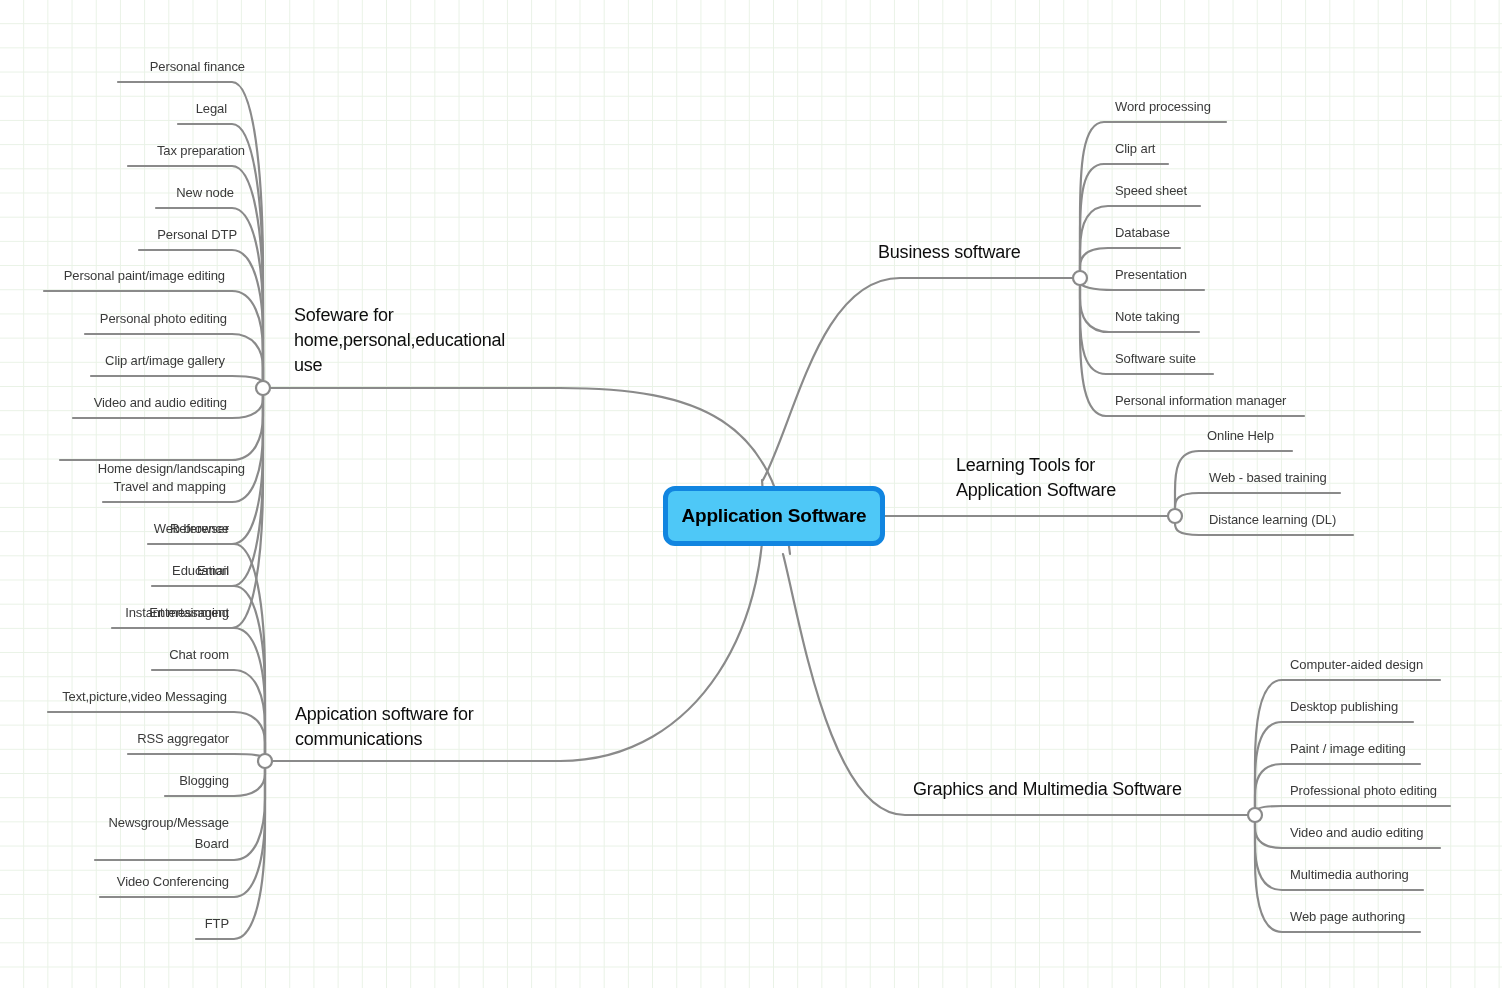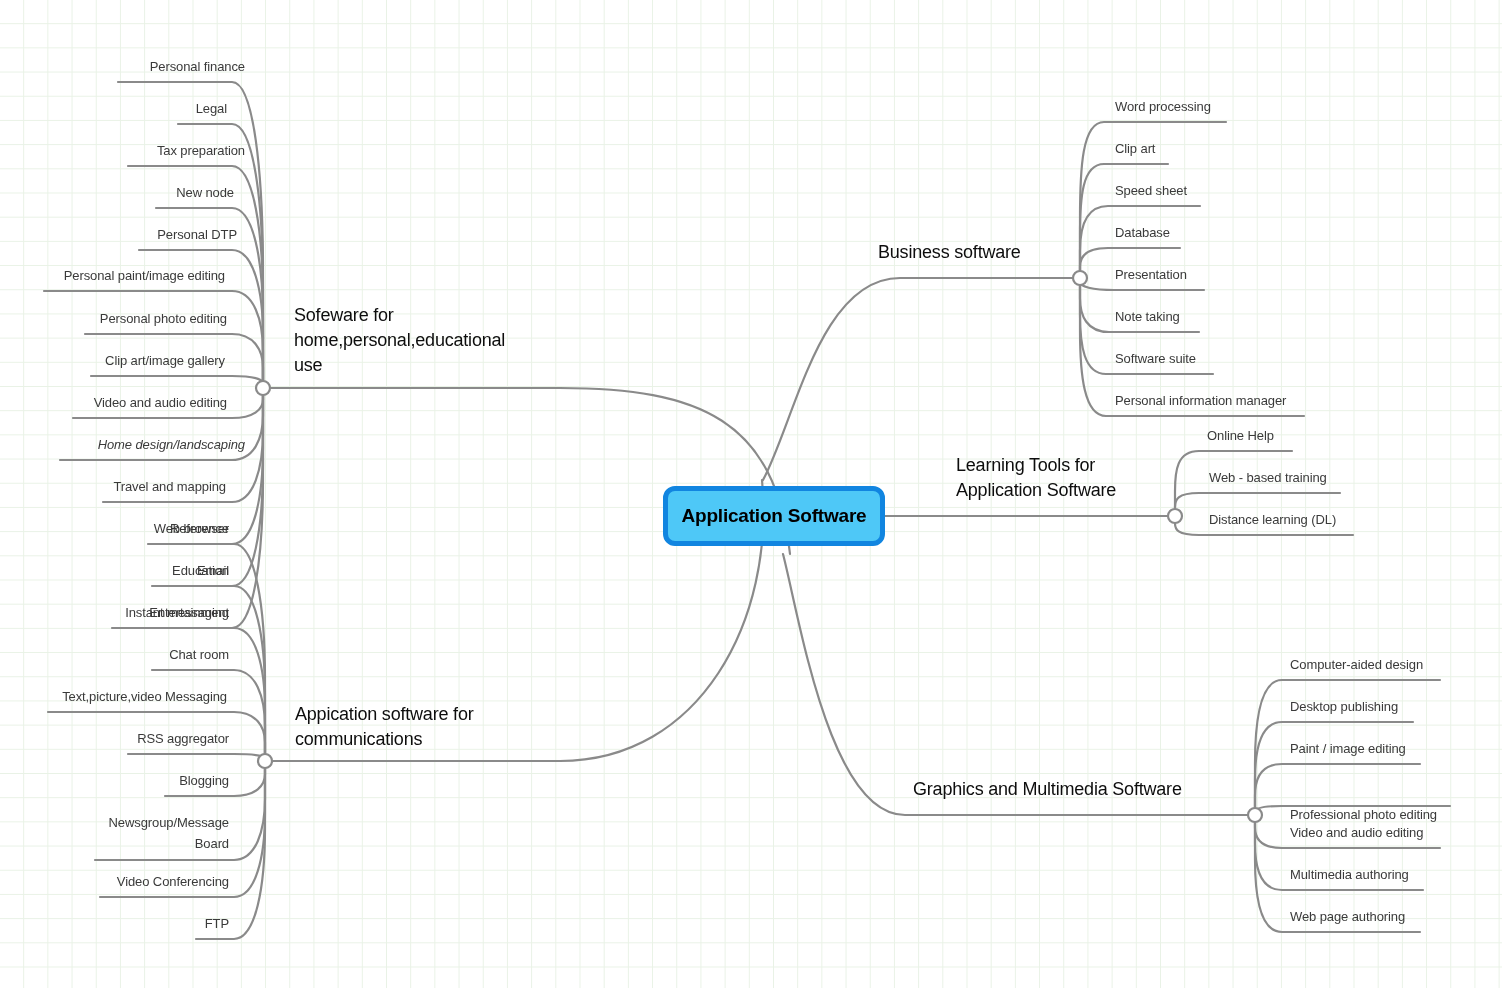--- a/index.html
+++ b/index.html
@@ -148,21 +148,21 @@
   <div id="leaf-label-layer">
       <div class="node-label l" style="right: 1257px; top: 56px;">Personal finance</div>
       <div class="node-label l" style="right: 1275px; top: 98px;">Legal</div>
       <div class="node-label l" style="right: 1257px; top: 140px;">Tax preparation</div>
       <div class="node-label l" style="right: 1268px; top: 182px;">New node</div>
       <div class="node-label l" style="right: 1265px; top: 224px;">Personal DTP</div>
       <div class="node-label l" style="right: 1277px; top: 265px;">Personal paint/image editing</div>
       <div class="node-label l" style="right: 1275px; top: 308px;">Personal photo editing</div>
       <div class="node-label l" style="right: 1277px; top: 350px;">Clip art/image gallery</div>
       <div class="node-label l" style="right: 1275px; top: 392px;">Video and audio editing</div>
-      <div class="node-label l" style="right: 1257px; top: 434px; font-style: italic;">Home design/landscaping</div>
+      <div class="node-label l" style="right: 1257px; top: 458px;">Home design/landscaping</div>
       <div class="node-label l" style="right: 1276px; top: 476px; text-align: right;">Travel and mapping</div>
       <div class="node-label l" style="right: 1273px; top: 518px;">Reference</div>
       <div class="node-label l" style="right: 1273px; top: 560px;">Education</div>
       <div class="node-label l" style="right: 1273px; top: 602px;">Entertainment</div>
       <div class="node-label l" style="right: 1273px; top: 518px;">Web browser</div>
       <div class="node-label l" style="right: 1273px; top: 560px;">Email</div>
       <div class="node-label l" style="right: 1273px; top: 602px;">Instant messaging</div>
       <div class="node-label l" style="right: 1273px; top: 644px;">Chat room</div>
       <div class="node-label l" style="right: 1275px; top: 686px;">Text,picture,video Messaging</div>
       <div class="node-label l" style="right: 1273px; top: 728px;">RSS aggregator</div>
@@ -178,19 +178,19 @@
       <div class="node-label r" style="left: 1115px; top: 264px;">Presentation</div>
       <div class="node-label r" style="left: 1115px; top: 306px;">Note taking</div>
       <div class="node-label r" style="left: 1115px; top: 348px;">Software suite</div>
       <div class="node-label r" style="left: 1115px; top: 390px;">Personal information manager</div>
       <div class="node-label r" style="left: 1207px; top: 425px;">Online Help</div>
       <div class="node-label r" style="left: 1209px; top: 467px;">Web - based training</div>
       <div class="node-label r" style="left: 1209px; top: 509px; text-align: right;">Distance learning (DL)</div>
       <div class="node-label r" style="left: 1290px; top: 654px;">Computer-aided design</div>
       <div class="node-label r" style="left: 1290px; top: 696px;">Desktop publishing</div>
       <div class="node-label r" style="left: 1290px; top: 738px;">Paint / image editing</div>
-      <div class="node-label r" style="left: 1290px; top: 780px; margin-top: 24px;">Professional photo editing</div>
+      <div class="node-label r" style="left: 1290px; top: 780px;">Professional photo editing</div>
       <div class="node-label r" style="left: 1290px; top: 822px;">Video and audio editing</div>
       <div class="node-label r" style="left: 1290px; top: 864px;">Multimedia authoring</div>
       <div class="node-label r" style="left: 1290px; top: 906px;">Web page authoring</div>
     </div>
 
 </div>
 
 </body></html>

